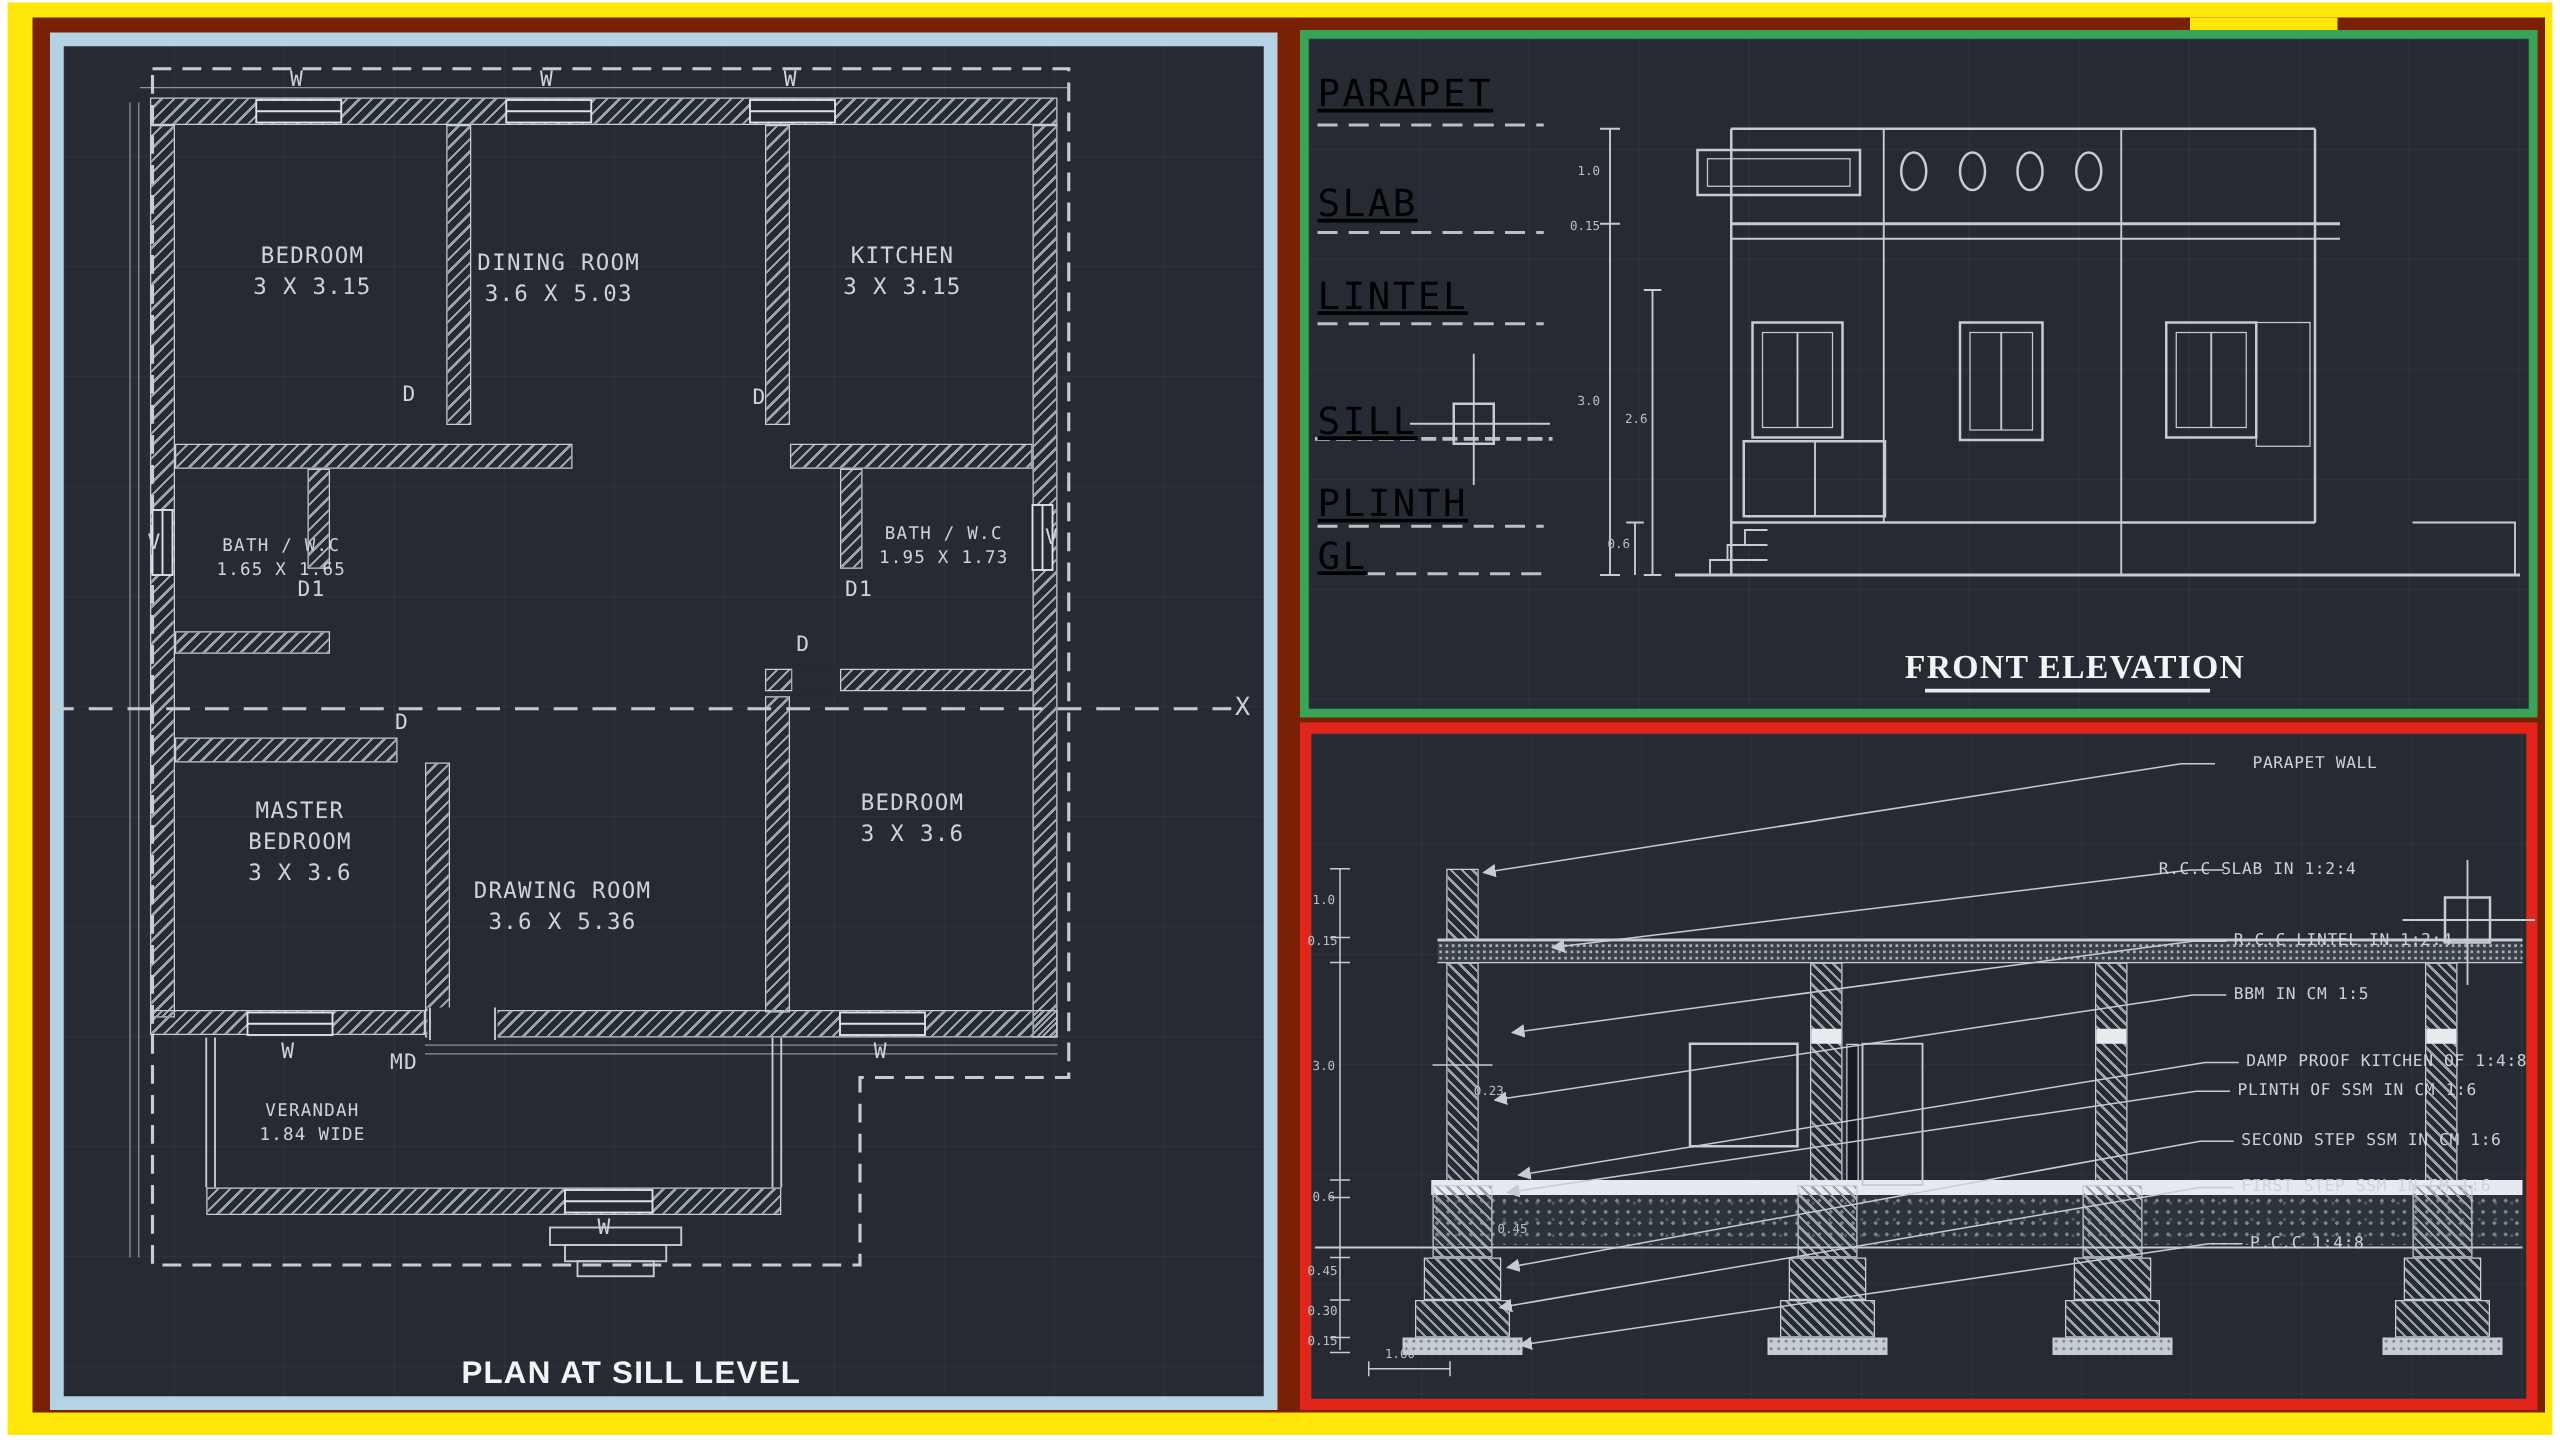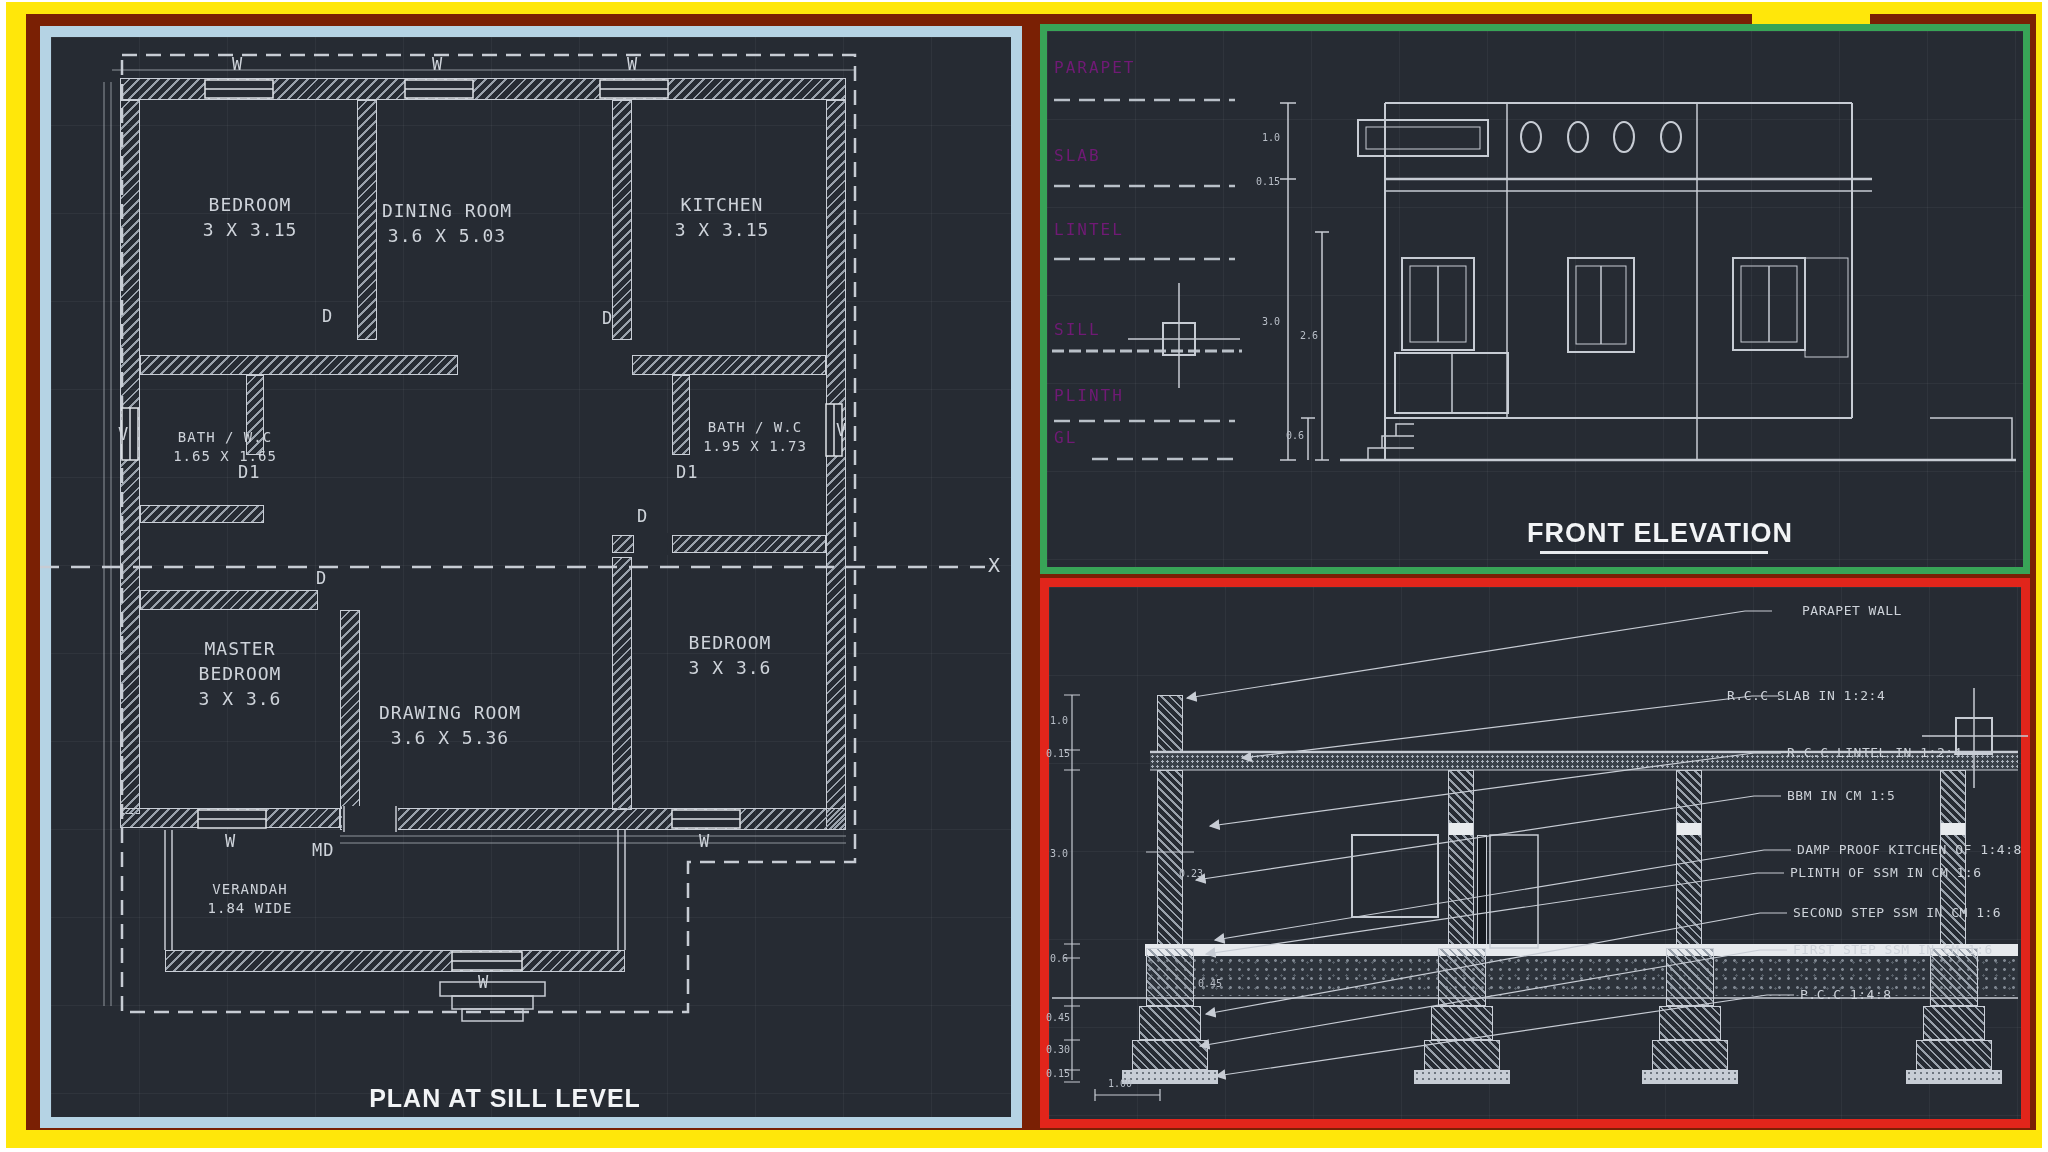--- a/index.html
+++ b/index.html
@@ -6,21 +6,21 @@
   #page{position:relative;width:2048px;height:1152px;overflow:hidden;background:#ffffff;
         font-family:"DejaVu Sans Mono",monospace;}
   .abs{position:absolute;}
   .canvas{background-color:#262b33;
     background-image:linear-gradient(rgba(255,255,255,0.045) 1px,transparent 1px),
                      linear-gradient(90deg,rgba(255,255,255,0.045) 1px,transparent 1px);
     background-size:88px 88px;}
   .room{font-size:18px;line-height:1.4;text-align:center;letter-spacing:1px;color:#ced3da;}
   .room.sm{font-size:14px;line-height:1.35;}
   .mark{font-size:17px;color:#ced3da;letter-spacing:1px;}
-  .lvl{font-size:16px;letter-spacing:2px;color:#701a75;}
+  .lvl{font-size:30px;letter-spacing:2px;color:#000000;text-decoration:underline;}
   .callout{font-size:13px;letter-spacing:0.5px;color:#cdd2d9;white-space:nowrap;}
   .dim{font-size:10px;color:#b9bfc8;}
   .title{font-family:"Liberation Sans",sans-serif;font-weight:bold;color:#f2f4f6;
          text-align:center;letter-spacing:1px;}
   .hw{border:1.5px solid #c9ced6;box-sizing:border-box;
       background:repeating-linear-gradient(135deg,transparent 0 5px,#9aa2ac 5px 7px);}
   .hws{border:1px solid #c9ced6;box-sizing:border-box;
       background:repeating-linear-gradient(45deg,transparent 0 4px,#99a1ab 4px 6px);}
   .lint{background:#e8ebee;border:none;}
   .doorband{background:#171b21;border:1px solid #c9ced6;box-sizing:border-box;}
@@ -286,21 +286,21 @@
   <div class="abs lvl" style="left:1054px;top:320px;">SILL</div>
   <div class="abs lvl" style="left:1054px;top:386px;">PLINTH</div>
   <div class="abs lvl" style="left:1054px;top:428px;">GL</div>
 
   <div class="abs dim" style="left:1262px;top:132px;">1.0</div>
   <div class="abs dim" style="left:1256px;top:176px;">0.15</div>
   <div class="abs dim" style="left:1262px;top:316px;">3.0</div>
   <div class="abs dim" style="left:1300px;top:330px;">2.6</div>
   <div class="abs dim" style="left:1286px;top:430px;">0.6</div>
 
-  <div class="abs title" style="left:1500px;top:518px;width:320px;font-size:27px;">FRONT ELEVATION</div>
+  <div class="abs title" style="left:1500px;top:518px;width:320px;font-size:27px;font-family:Liberation Serif, serif;">FRONT ELEVATION</div>
   <div class="abs" style="left:1540px;top:551px;width:228px;height:3px;background:#e8ebee;"></div>
 
   <div class="abs callout" style="left:1778px;top:603px;margin-left:24px;">PARAPET WALL</div>
   <div class="abs callout" style="left:1727px;top:688px;">R.C.C SLAB IN 1:2:4</div>
   <div class="abs callout" style="left:1787px;top:745px;">R.C.C LINTEL IN 1:2:4</div>
   <div class="abs callout" style="left:1787px;top:788px;">BBM IN CM 1:5</div>
   <div class="abs callout" style="left:1797px;top:842px;">DAMP PROOF KITCHEN OF 1:4:8</div>
   <div class="abs callout" style="left:1790px;top:865px;">PLINTH OF SSM IN CM 1:6</div>
   <div class="abs callout" style="left:1793px;top:905px;">SECOND STEP SSM IN CM 1:6</div>
   <div class="abs callout" style="left:1793px;top:942px;">FIRST STEP SSM IN CM 1:6</div>

